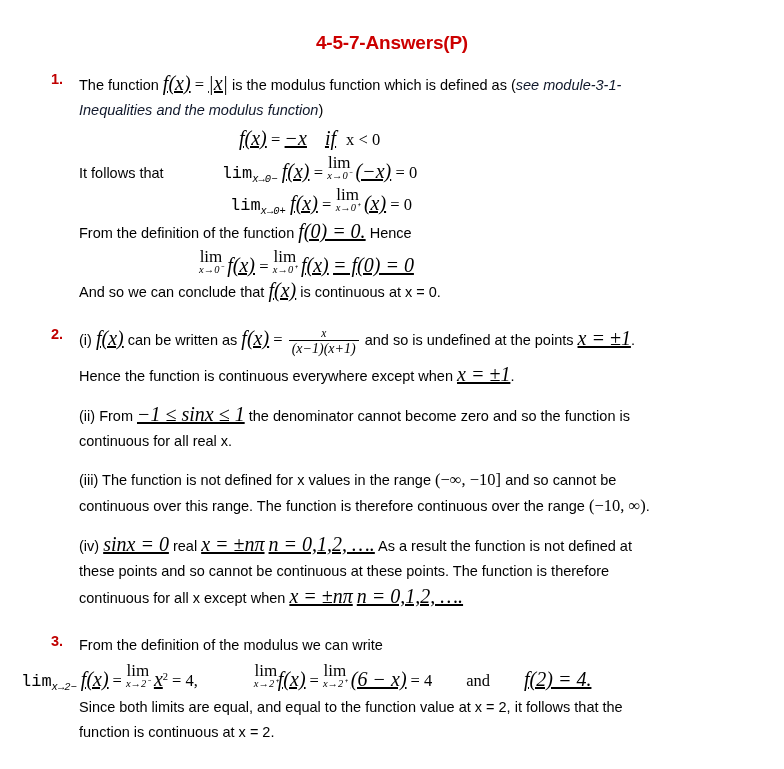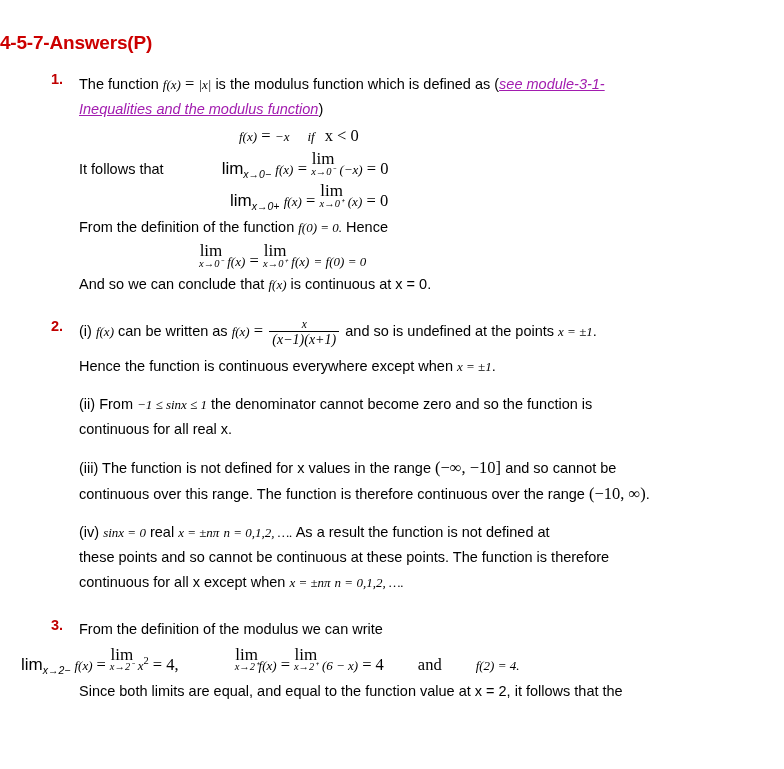--- a/index.html
+++ b/index.html
@@ -16,21 +16,21 @@
   }
   .page {
     position: relative;
     width: 784px;
     height: 769px;
     background: #ffffff;
   }
 
   
   .doc-title {
-    text-align: left;
+    text-align: center;
     color: #CC0000;
     font-weight: bold;
     font-size: 19px;
     letter-spacing: -0.2px;
     margin: 0;
     padding-top: 32px;
     font-family: "Liberation Sans", sans-serif;
   }
 
   
@@ -56,31 +56,31 @@
   }
   .ptext {
     font-size: 14.5px;
     line-height: 25px;
     color: #000;
   }
   .para { margin-top: 13px; }
   .para-sm { margin-top: 6px; }
 
   .red-ital {
-    color: #a21caf;
-    font-style: italic;
-    font-family: "Liberation Sans", sans-serif;
+    color: #0f172a;
+    font-style: italic;
+    font-family: "Liberation Sans", sans-serif;
+  }
+
+  
+  .m {
+    font-family: "Liberation Serif", serif;
+    font-style: italic;
+    font-size: 20px;
     text-decoration: underline;
-  }
-
-  
-  .m {
-    font-family: "Liberation Serif", serif;
-    font-style: italic;
-    font-size: 13px;
   }
   .mr {
     font-family: "Liberation Serif", serif;
     font-style: normal;
     font-size: 16.5px;
   }
   .mop { 
     font-family: "Liberation Serif", serif;
     font-style: normal;
     font-size: 16.5px;
@@ -102,21 +102,21 @@
   }
   .limU .lbody { display: block; font-size: 17px; line-height: 1.05; }
   .limU .lsub {
     display: block;
     font-size: 10.5px;
     font-style: italic;
     line-height: 1;
     margin-top: -1px;
   }
   
-  .limI { font-family: Liberation Sans, sans-serif; font-style: normal; font-size: 17px; text-align: right; }
+  .limI { font-family: Liberation Mono, monospace; font-style: normal; font-size: 17px; text-align: right; }
   .limI sub { font-size: 10.5px; font-style: italic; }
 
   sup.t { font-size: 10.5px; vertical-align: super; line-height: 0; }
   sub.t { font-size: 10.5px; vertical-align: sub; line-height: 0; }
 
   
   .frac {
     display: inline-block;
     vertical-align: -0.52em;
     text-align: center;
@@ -245,16 +245,17 @@
         <span class="limU"><span class="lbody">lim</span><span class="lsub">x→2⁻</span></span>
         <span class="m">x</span><sup class="t mr">2</sup>
         <span class="mop">= 4,</span><span class="sp8"></span><span class="limU"><span class="lbody">lim</span><span class="lsub">x→2⁺</span></span><span class="m">f(x)</span>
         <span class="mop">=</span>
         <span class="limU"><span class="lbody">lim</span><span class="lsub">x→2⁺</span></span>
         <span class="m">(6 − x)</span>
         <span class="mop">= 4</span><span class="sp5"></span><span class="mr">and</span><span class="sp5"></span><span class="m">f(2) = 4.</span>
       </div>
 
       <div class="ptext" style="margin-top:4px;">Since both limits are equal, and equal to the function value at x = 2, it follows that the</div>
+      <div class="ptext">function is continuous at x = 2.</div>
     </li>
 
   </ul>
 </div>
 
 </body></html>

